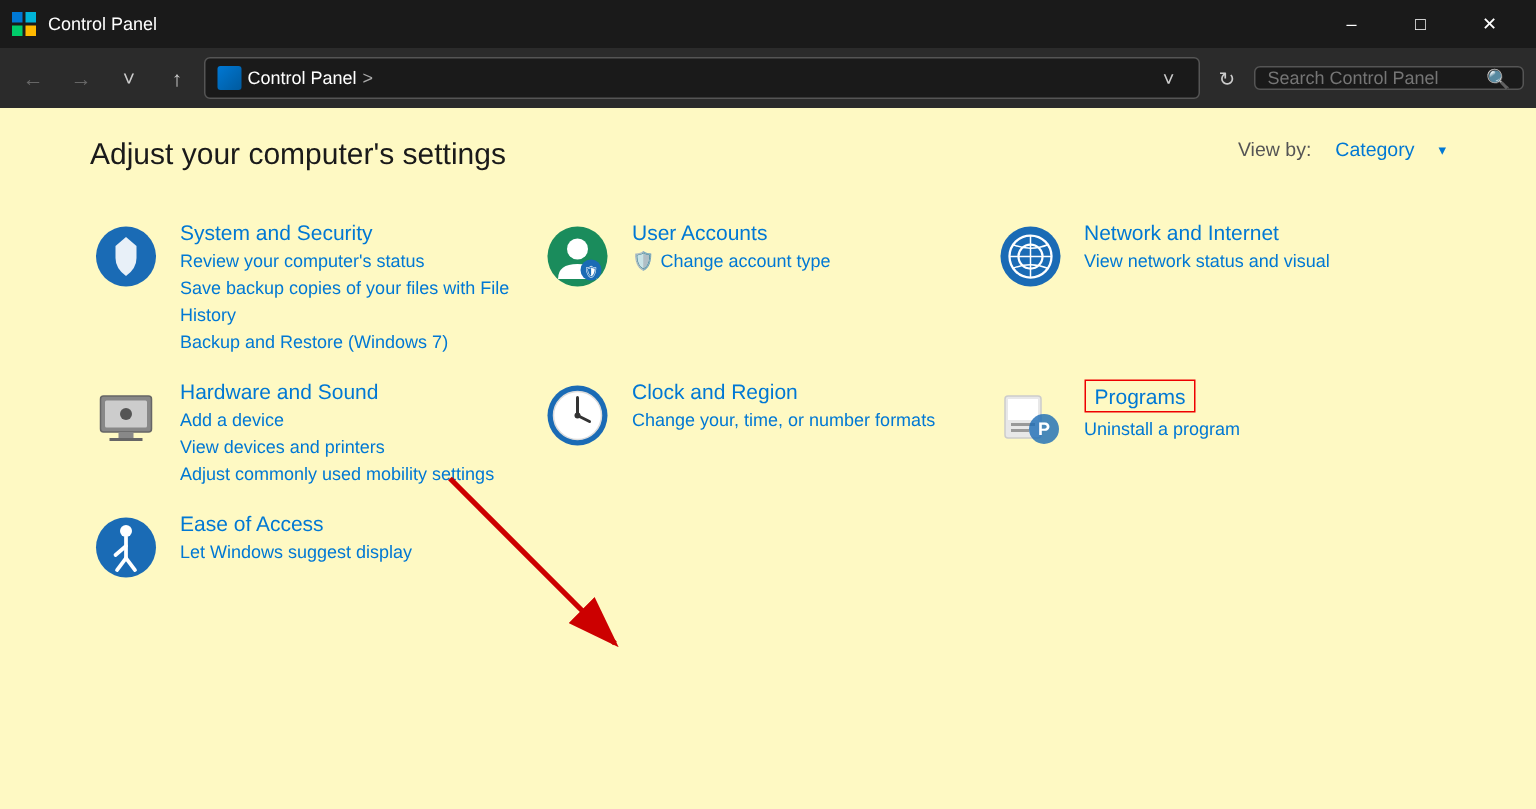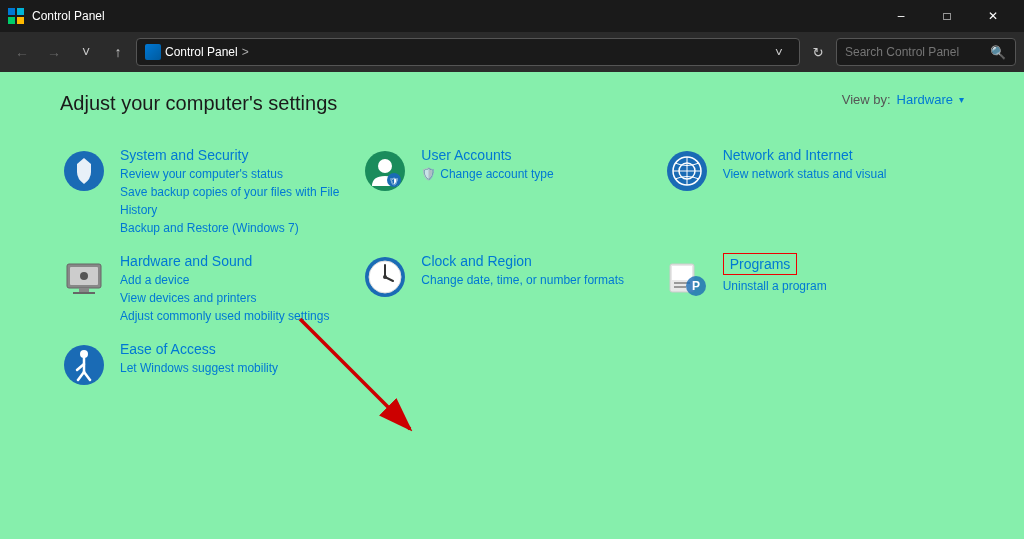--- a/index.html
+++ b/index.html
@@ -130,21 +130,21 @@
       border: none;
       color: #ccc;
       cursor: pointer;
       display: flex;
       align-items: center;
       justify-content: center;
       border-radius: 4px;
     }
     .search-field {
       width: 180px;
-      height: 28px;
+      height: 16px;
       background: #1a1a1a;
       border: 1px solid #555;
       border-radius: 4px;
       display: flex;
       align-items: center;
       padding: 0 8px;
       gap: 4px;
     }
     .search-input {
       background: transparent;
@@ -152,40 +152,40 @@
       color: #ccc;
       font-size: 12px;
       flex: 1;
       outline: none;
       width: 100%;
     }
 
     
     .main-content {
       flex: 1;
-      background: #86efac;
+      background: #fef9c3;
       overflow: auto;
       padding: 20px 60px;
     }
 
     .page-header {
       display: flex;
       justify-content: space-between;
       align-items: flex-start;
       margin-bottom: 24px;
     }
     .page-title {
       font-size: 20px;
       color: #1a1a1a;
       font-weight: 300;
     }
     .view-by {
       display: flex;
       align-items: center;
-      gap: 6px;
+      gap: 16px;
       font-size: 13px;
       color: #333;
     }
     .view-by-label {
       color: #555;
     }
     .view-by-value {
       color: #0078d4;
       cursor: pointer;
     }
@@ -287,21 +287,21 @@
     <input class="search-input" type="text" placeholder="Search Control Panel" style="">
     <span style="color:#aaa;font-size:13px;">🔍</span>
   </div>
 </div>
 
 <div class="main-content">
   <div class="page-header">
     <h1 class="page-title">Adjust your computer's settings</h1>
     <div class="view-by">
       <span class="view-by-label">View by:</span>
-      <span class="view-by-value">Hardware</span>
+      <span class="view-by-value">Category</span>
       <span class="view-by-arrow">▾</span>
     </div>
   </div>
 
   <div class="content-wrapper">
     <div class="categories-grid">
 
       <div class="category-item">
         <div class="cat-icon">
           <svg width="42" height="42" viewBox="0 0 42 42">
@@ -379,21 +379,21 @@
           <svg width="42" height="42" viewBox="0 0 42 42">
             <circle cx="21" cy="21" r="20" fill="#1a6bb5"></circle>
             <circle cx="21" cy="21" r="16" fill="white" stroke="#ddd" stroke-width="1"></circle>
             <line x1="21" y1="21" x2="21" y2="9" stroke="#333" stroke-width="2" stroke-linecap="round"></line>
             <line x1="21" y1="21" x2="29" y2="25" stroke="#333" stroke-width="2" stroke-linecap="round"></line>
             <circle cx="21" cy="21" r="2" fill="#333"></circle>
           </svg>
         </div>
         <div class="cat-content">
           <a class="cat-title">Clock and Region</a>
-          <a class="cat-link">Change date, time, or number formats</a>
+          <a class="cat-link">Change your, time, or number formats</a>
         </div>
       </div>
 
       <div class="category-item">
         <div class="cat-icon">
           <svg width="42" height="42" viewBox="0 0 42 42">
             <rect x="4" y="8" width="24" height="28" rx="2" fill="#e8e8e8" stroke="#ccc" stroke-width="1"></rect>
             <rect x="6" y="10" width="20" height="14" fill="white"></rect>
             <rect x="8" y="26" width="16" height="2" fill="#999"></rect>
             <rect x="8" y="30" width="12" height="2" fill="#999"></rect>
@@ -413,21 +413,21 @@
             <circle cx="21" cy="21" r="20" fill="#1a6bb5"></circle>
             <circle cx="21" cy="10" r="4" fill="white"></circle>
             <line x1="21" y1="14" x2="21" y2="28" stroke="white" stroke-width="2.5" stroke-linecap="round"></line>
             <line x1="21" y1="20" x2="14" y2="26" stroke="white" stroke-width="2.5" stroke-linecap="round"></line>
             <line x1="21" y1="28" x2="15" y2="36" stroke="white" stroke-width="2.5" stroke-linecap="round"></line>
             <line x1="21" y1="28" x2="27" y2="36" stroke="white" stroke-width="2.5" stroke-linecap="round"></line>
           </svg>
         </div>
         <div class="cat-content">
           <a class="cat-title">Ease of Access</a>
-          <a class="cat-link">Let Windows suggest mobility</a>
+          <a class="cat-link">Let Windows suggest display</a>
         </div>
       </div>
 
     </div>
 
     <svg style="position:absolute;top:160px;left:200px;pointer-events:none;" width="200" height="160" viewBox="0 0 200 160">
       <defs>
         <marker id="arrowhead" markerWidth="10" markerHeight="7" refX="9" refY="3.5" orient="auto">
           <polygon points="0 0, 10 3.5, 0 7" fill="#cc0000"></polygon>
         </marker>

